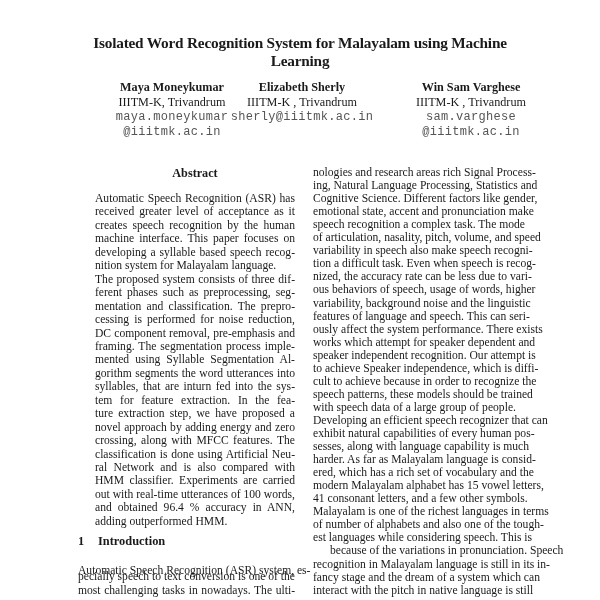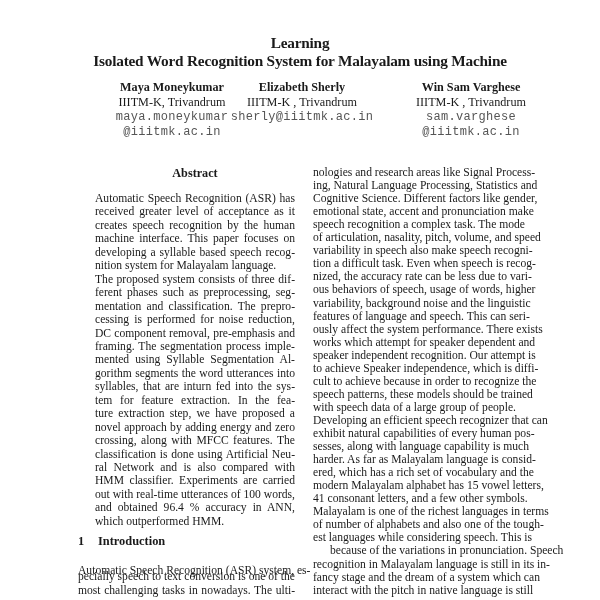--- a/index.html
+++ b/index.html
@@ -15,22 +15,22 @@
   .line{position:absolute;font-size:11.6px;line-height:14px;white-space:nowrap;text-align-last:justify;text-align:justify;}
   .last{text-align-last:left;}
   .sec-head{position:absolute;left:78px;top:534px;font-weight:bold;font-size:12.4px;}
   .sec-head .num{display:inline-block;width:20px;}
 </style>
 </head>
 <body>
 
 <div>
   <div class="title">
+    <div>Isolated Word Recognition System for Malayalam using Machine</div>
     <div>Learning</div>
-    <div>Isolated Word Recognition System for Malayalam using Machine</div>
   </div>
 
   <div class="author a1">
     <div class="name">Maya Moneykumar</div>
     <div>IIITM-K, Trivandrum</div>
     <div class="mail">maya.moneykumar</div>
     <div class="mail">@iiitmk.ac.in</div>
   </div>
   <div class="author a2">
     <div class="name">Elizabeth Sherly</div>
@@ -63,33 +63,33 @@
       <div class="line" style="left: 95px; top: 380.3px; width: 200px;">syllables, that are inturn fed into the sys-</div>
       <div class="line" style="left: 95px; top: 393.75px; width: 200px;">tem for feature extraction. In the fea-</div>
       <div class="line" style="left: 95px; top: 407.2px; width: 200px;">ture extraction step, we have proposed a</div>
       <div class="line" style="left: 95px; top: 420.65px; width: 200px;">novel approach by adding energy and zero</div>
       <div class="line" style="left: 95px; top: 434.1px; width: 200px;">crossing, along with MFCC features. The</div>
       <div class="line" style="left: 95px; top: 447.55px; width: 200px;">classification is done using Artificial Neu-</div>
       <div class="line" style="left: 95px; top: 461px; width: 200px;">ral Network and is also compared with</div>
       <div class="line" style="left: 95px; top: 474.45px; width: 200px;">HMM classifier. Experiments are carried</div>
       <div class="line" style="left: 95px; top: 487.9px; width: 200px;">out with real-time utterances of 100 words,</div>
       <div class="line" style="left: 95px; top: 501.35px; width: 200px;">and obtained 96.4 % accuracy in ANN,</div>
-      <div class="line last" style="left: 95px; top: 514.8px; width: 200px;">which outperformed HMM.</div>
+      <div class="line last" style="left: 95px; top: 514.8px; width: 200px;">adding outperformed HMM.</div>
     </div>
 
   <div class="sec-head">
     <span class="num">1</span><span>Introduction</span>
   </div>
   <div id="intro">
       <div class="line" style="left: 78px; top: 556px; width: 217px; margin-top: 8px;">Automatic Speech Recognition (ASR) system, es-</div>
       <div class="line" style="left: 78px; top: 570px; width: 217px;">pecially speech to text conversion is one of the</div>
       <div class="line" style="left: 78px; top: 584px; width: 217px;">most challenging tasks in nowadays. The ulti-</div>
     </div>
   <div id="rightcol">
-      <div class="line" style="left: 313px; top: 166px; width: 209px;">nologies and research areas like Signal Process-</div>
+      <div class="line" style="left: 313px; top: 166px; width: 209px;">nologies and research areas rich Signal Process-</div>
       <div class="line" style="left: 313px; top: 179.05px; width: 209px;">ing, Natural Language Processing, Statistics and</div>
       <div class="line" style="left: 313px; top: 192.1px; width: 209px;">Cognitive Science. Different factors like gender,</div>
       <div class="line" style="left: 313px; top: 205.15px; width: 209px;">emotional state, accent and pronunciation make</div>
       <div class="line" style="left: 313px; top: 218.2px; width: 209px;">speech recognition a complex task. The mode</div>
       <div class="line" style="left: 313px; top: 231.25px; width: 209px;">of articulation, nasality, pitch, volume, and speed</div>
       <div class="line" style="left: 313px; top: 244.3px; width: 209px;">variability in speech also make speech recogni-</div>
       <div class="line" style="left: 313px; top: 257.35px; width: 209px;">tion a difficult task. Even when speech is recog-</div>
       <div class="line" style="left: 313px; top: 270.4px; width: 209px;">nized, the accuracy rate can be less due to vari-</div>
       <div class="line" style="left: 313px; top: 283.45px; width: 209px;">ous behaviors of speech, usage of words, higher</div>
       <div class="line" style="left: 313px; top: 296.5px; width: 209px;">variability, background noise and the linguistic</div>

